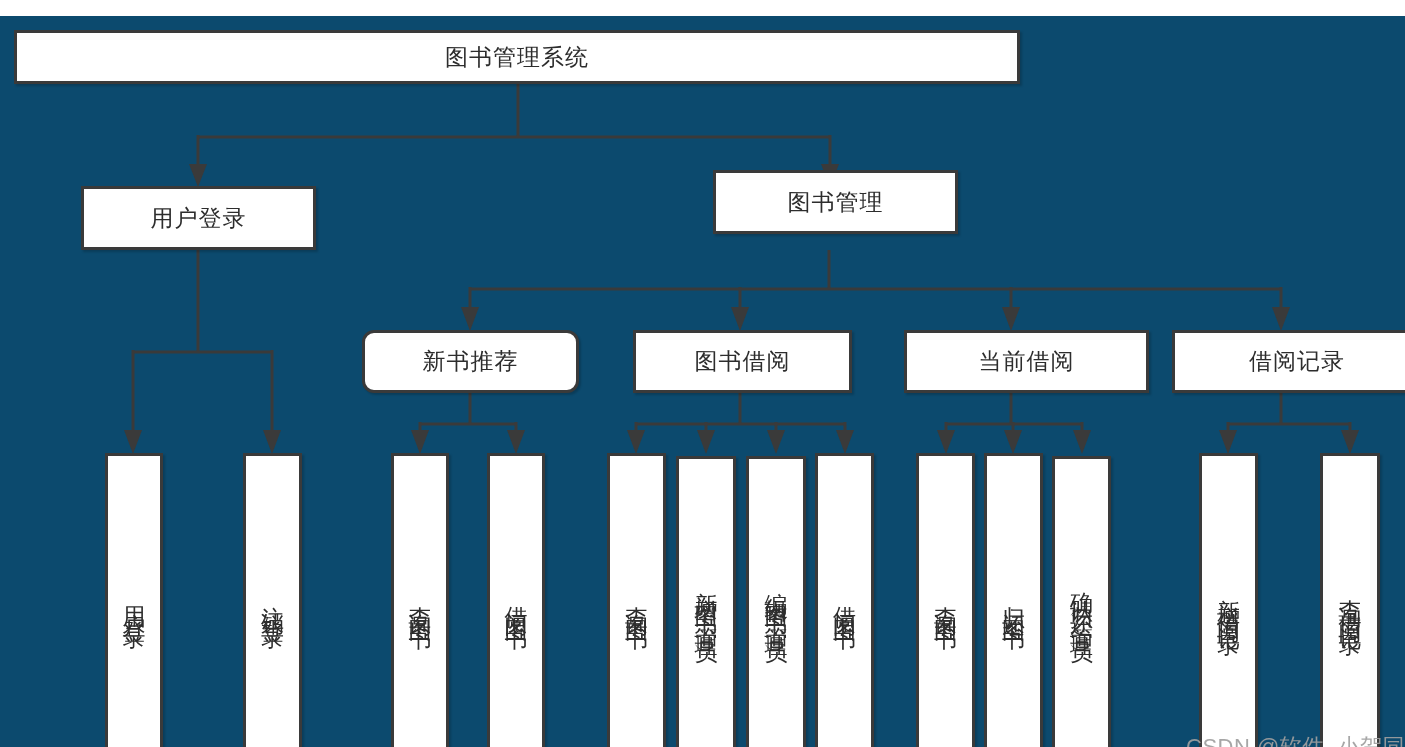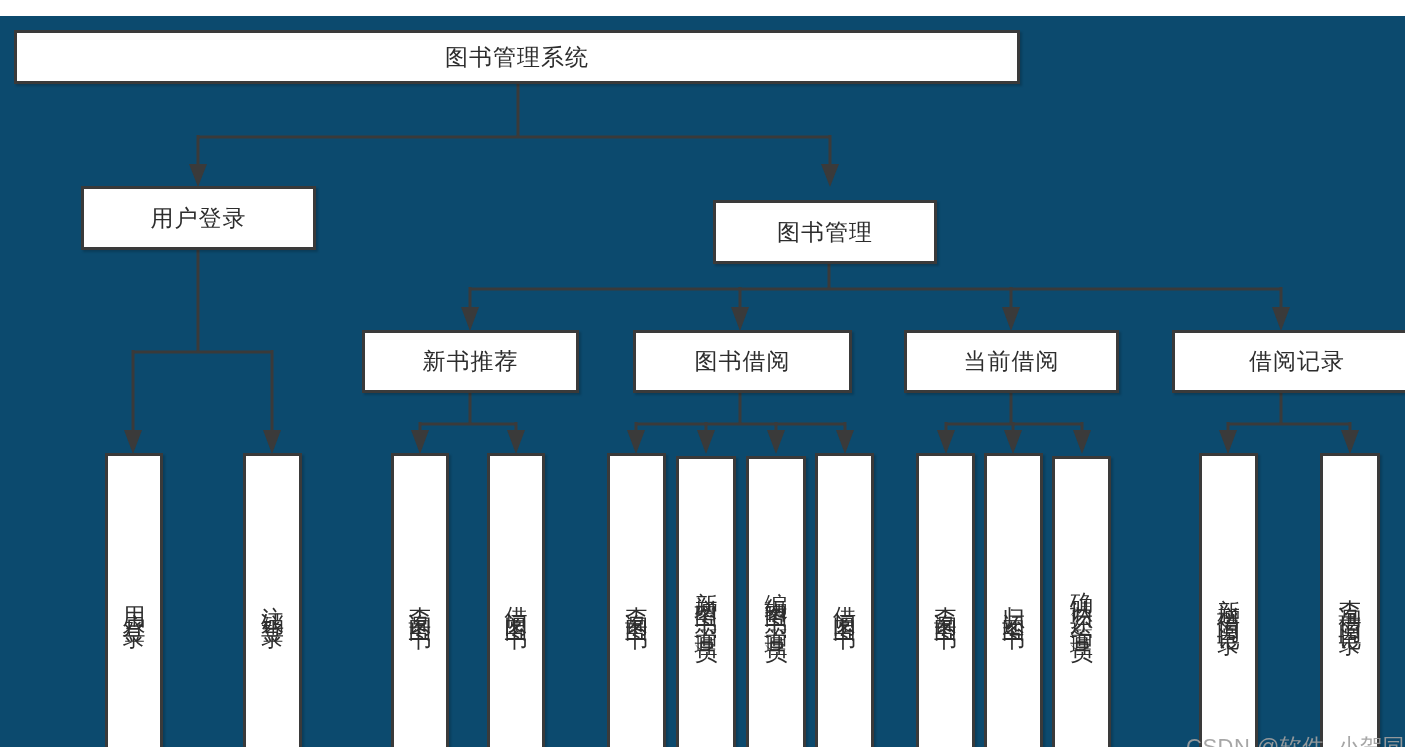--- a/index.html
+++ b/index.html
@@ -111,31 +111,31 @@
     </g>
   </svg>
 
   <div class="node" style="left:14px; top:14px; width:1006px; height:54px;">
     <span class="lbl">图书管理系统</span>
   </div>
 
   <div class="node" style="left:81px; top:170px; width:235px; height:64px;">
     <span class="lbl">用户登录</span>
   </div>
-  <div class="node" style="left:713px; top:184px; width:224px; height:64px;">
+  <div class="node" style="left:713px; top:154px; width:245px; height:64px;">
     <span class="lbl">图书管理</span>
   </div>
 
-  <div class="node" style="left:362px; top:314px; width:217px; height:63px;">
+  <div class="node" style="left:362px; top:314px; width:217px; height:63px;border-radius:12px;">
     <span class="lbl">新书推荐</span>
   </div>
   <div class="node" style="left:633px; top:314px; width:219px; height:63px;">
     <span class="lbl">图书借阅</span>
   </div>
-  <div class="node" style="left:904px; top:314px; width:215px; height:63px;justify-content:center;">
+  <div class="node" style="left:904px; top:314px; width:245px; height:63px;justify-content:center;">
     <span class="lbl">当前借阅</span>
   </div>
   <div class="node" style="left:1172px; top:314px; width:250px; height:63px;">
     <span class="lbl">借阅记录</span>
   </div>
 
   <div class="node" style="left:105px; top:437px; width:58px; height:298px;">
     <span class="vlbl">用户登录</span>
   </div>
   <div class="node" style="left:243px; top:437px; width:59px; height:298px;">

